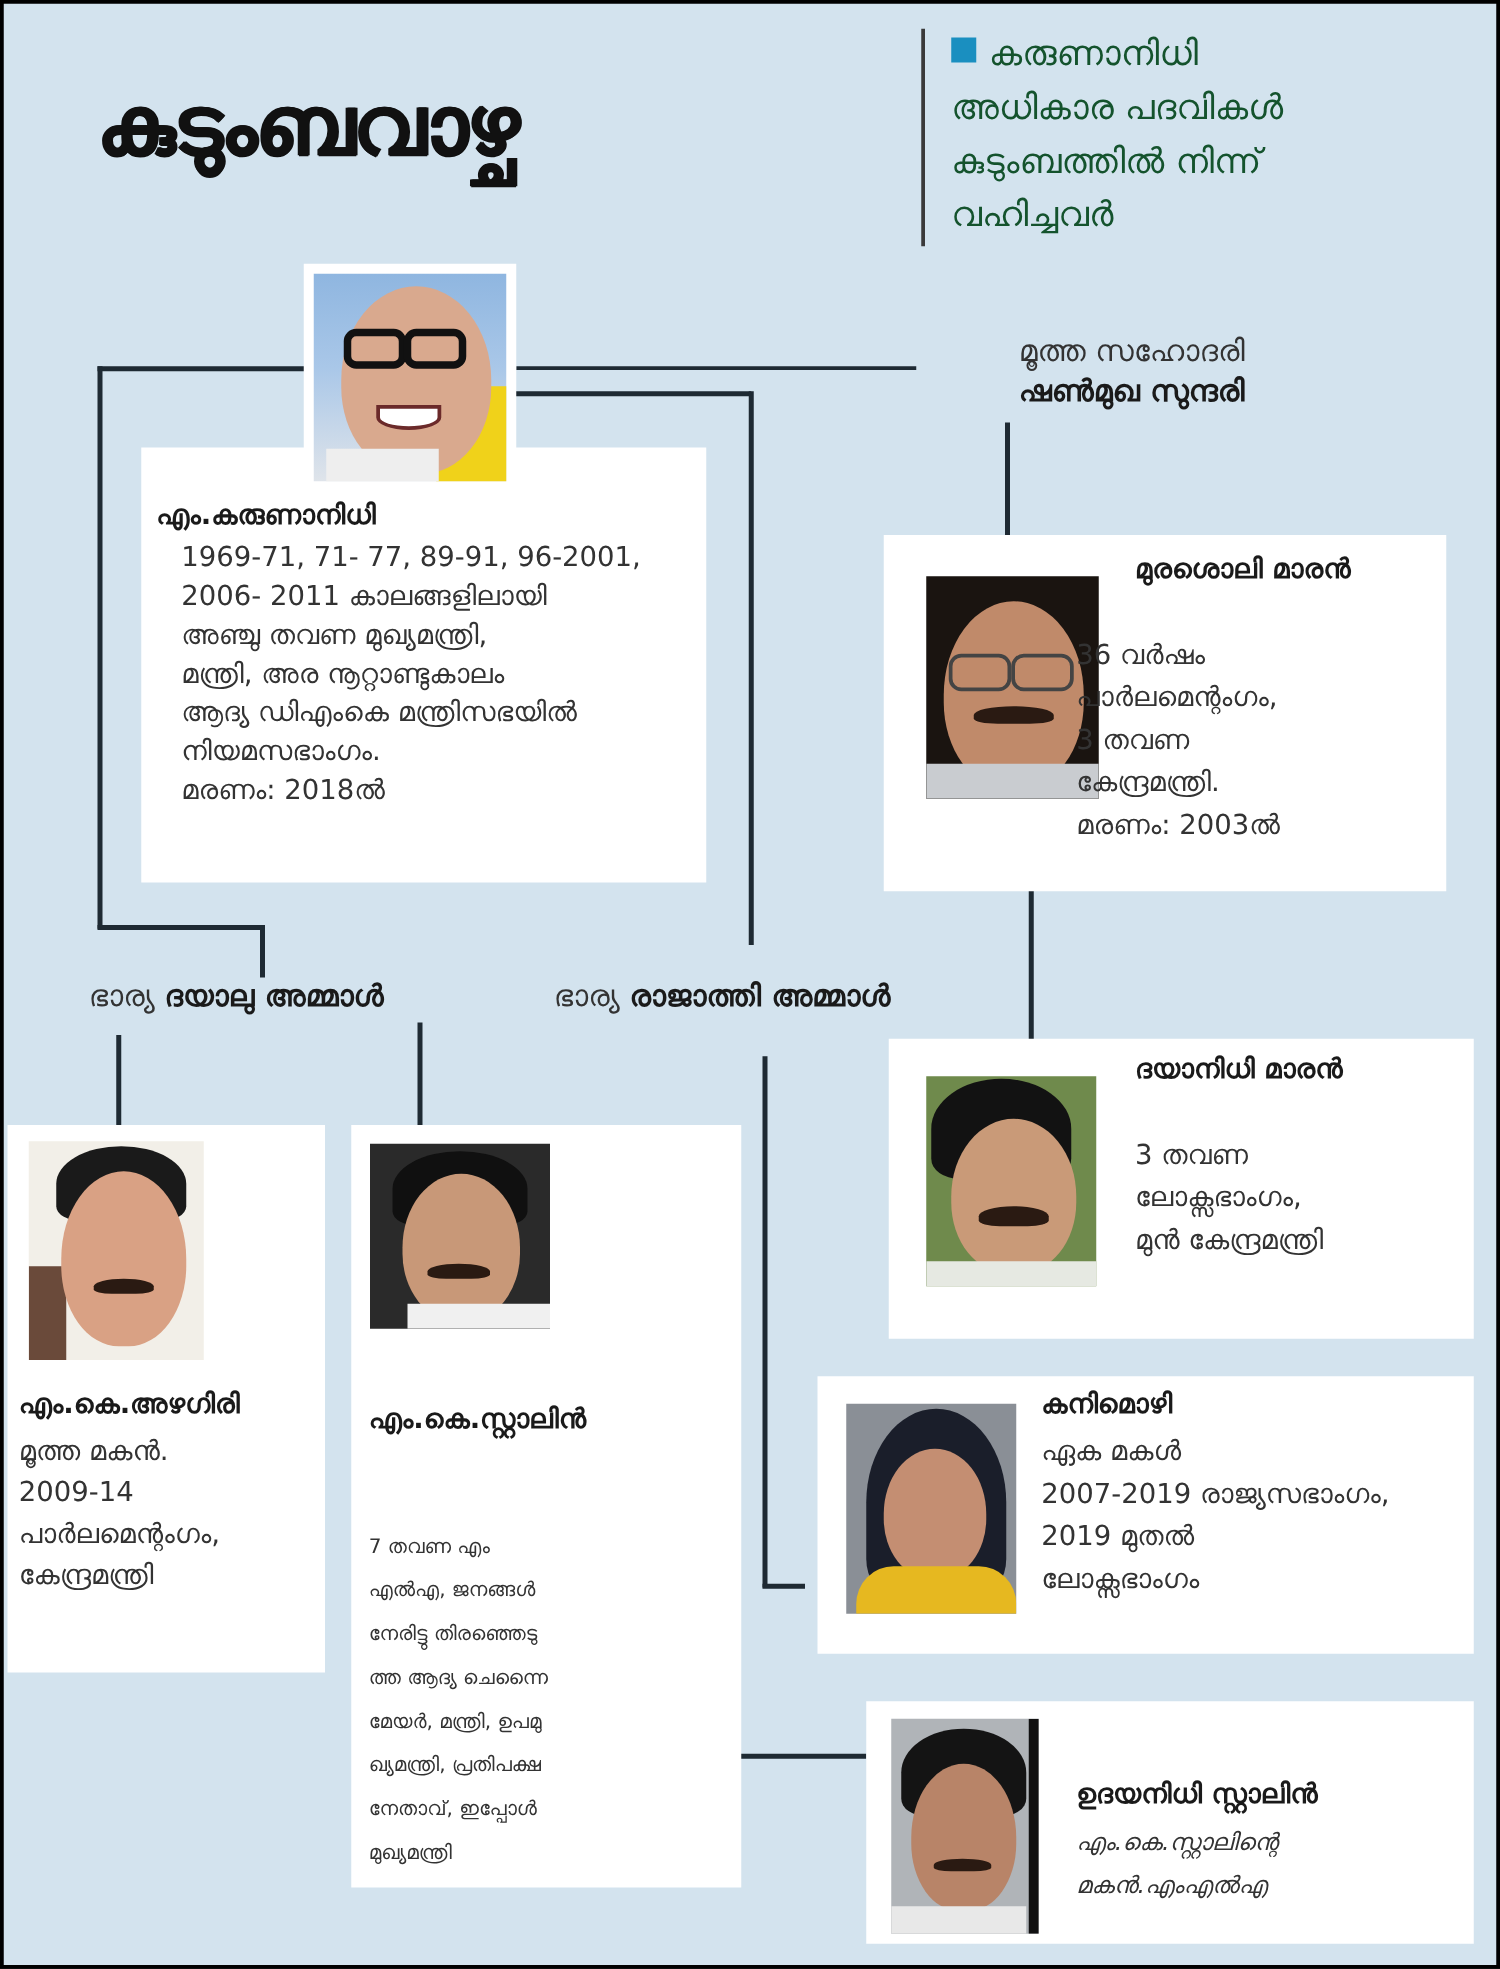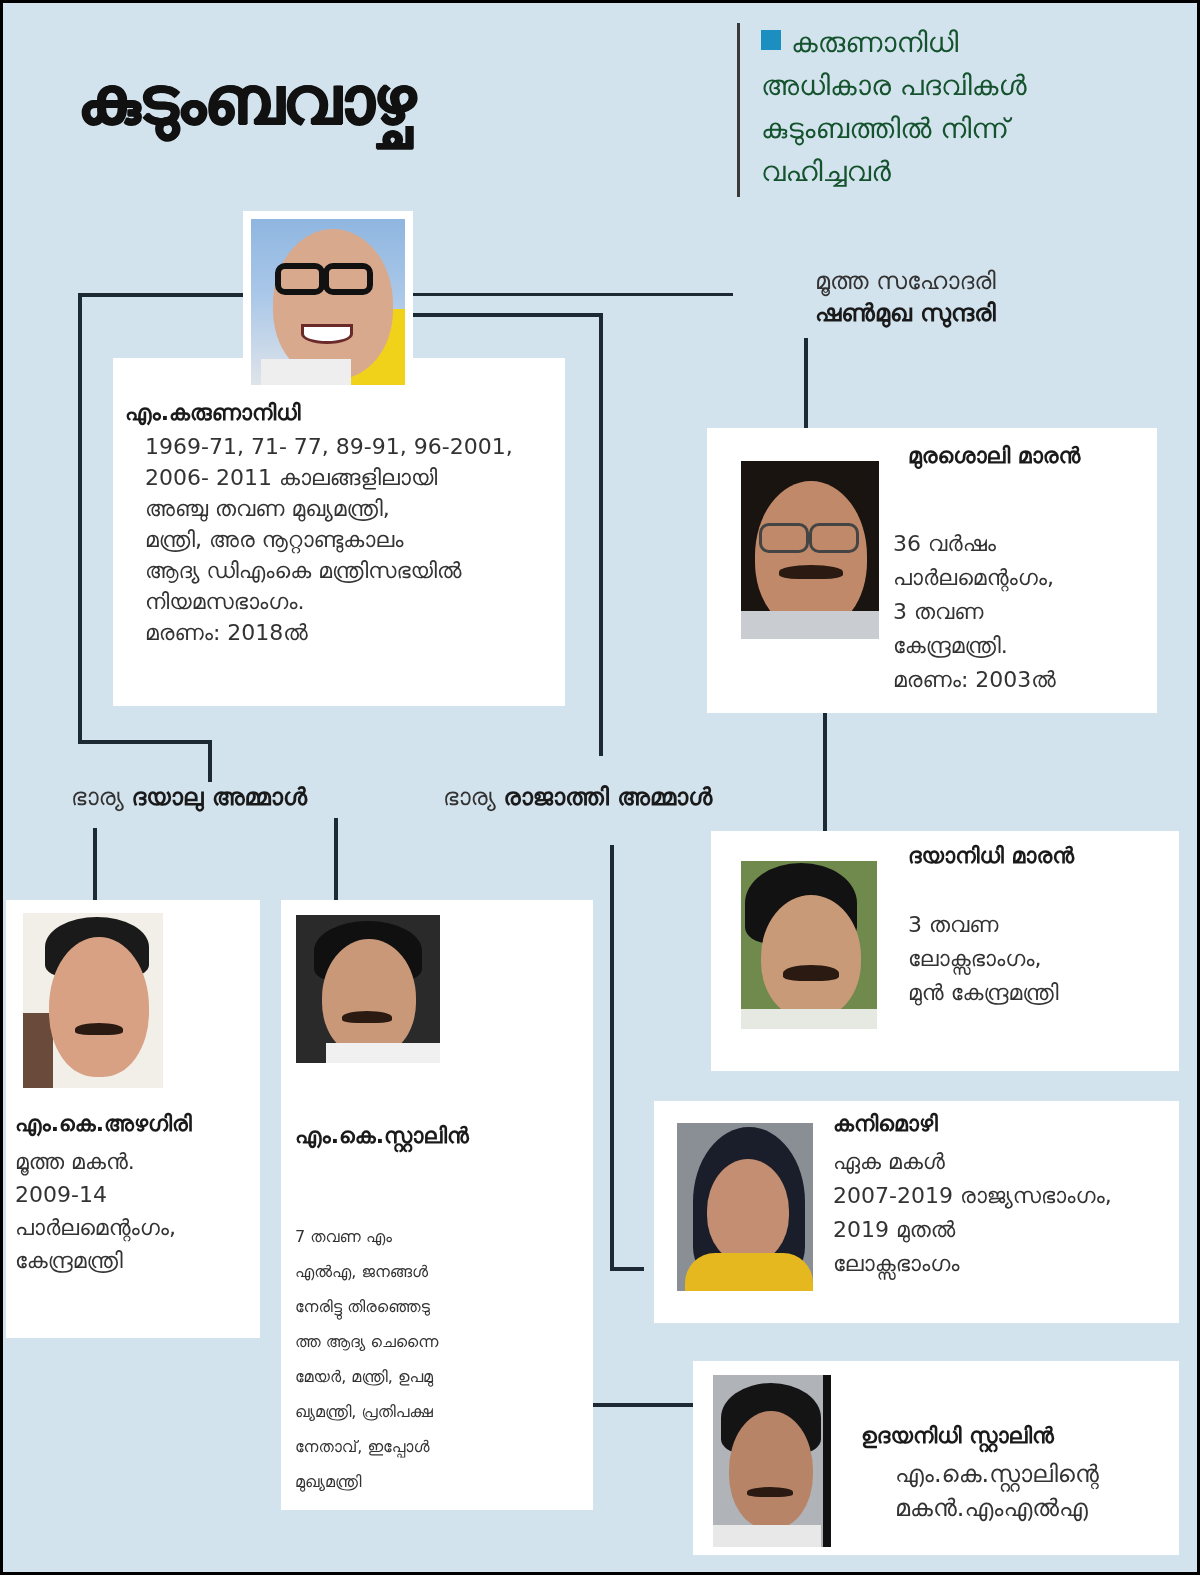--- a/index.html
+++ b/index.html
@@ -101,21 +101,21 @@
   <div class="abs photo" style="left:738px; top:458px; width:138px; height:178px; background:#1a1410;">
     <div class="ph-inner">
       <div class="face" style="left:14px; top:20px; width:112px; height:150px; background:#c08a6a;"></div>
       <div class="glasses" style="left:18px; top:62px; width:50px; height:30px; border-width:3px; border-color:#444;"></div>
       <div class="glasses" style="left:68px; top:62px; width:50px; height:30px; border-width:3px; border-color:#444;"></div>
       <div class="mustache" style="left:38px; top:104px; width:64px; height:14px;"></div>
       <div class="abs" style="left:0; top:150px; width:138px; height:28px; background:#c9ccd0;"></div>
     </div>
   </div>
   <div class="abs name" style="left:905px; top:440px; font-size:22px;">മുരശൊലി മാരൻ</div>
-  <div class="abs desc" style="left:890px; top:505px; font-size:22px; line-height:34px;margin-top:19px;">
+  <div class="abs desc" style="left:858px; top:505px; font-size:22px; line-height:34px;">
     <div>36 വർഷം</div>
     <div>പാർലമെന്റംഗം,</div>
     <div>3 തവണ</div>
     <div>കേന്ദ്രമന്ത്രി.</div>
     <div>മരണം: 2003ൽ</div>
   </div>
 
   <div class="abs label" style="left:68px; top:780px;">
     <span>ഭാര്യ</span> <b>ദയാലു അമ്മാൾ</b>
   </div>
@@ -197,18 +197,18 @@
   <div class="abs photo" style="left:710px; top:1372px; width:118px; height:172px; background:#b0b4b8;">
     <div class="ph-inner">
       <div class="abs" style="left:110px; top:0; width:8px; height:172px; background:#111;"></div>
       <div class="hair" style="left:8px; top:8px; width:100px; height:70px; background:#141414;"></div>
       <div class="face" style="left:16px; top:36px; width:84px; height:118px; background:#b88468;"></div>
       <div class="mustache" style="left:34px; top:112px; width:46px; height:10px;"></div>
       <div class="abs" style="left:0; top:150px; width:108px; height:22px; background:#e8e8e8;"></div>
     </div>
   </div>
   <div class="abs name" style="left:858px; top:1420px; font-size:22px;">ഉദയനിധി സ്റ്റാലിൻ</div>
-  <div class="abs desc" style="left:892px; top:1454px; font-size:24px; line-height:34px;">
+  <div class="abs desc" style="left:858px; top:1454px; font-size:19px; line-height:34px;font-style:italic;">
     <div>എം.കെ.സ്റ്റാലിന്റെ</div>
     <div>മകൻ.എംഎൽഎ</div>
   </div>
 
 </div>
 
 </body></html>

